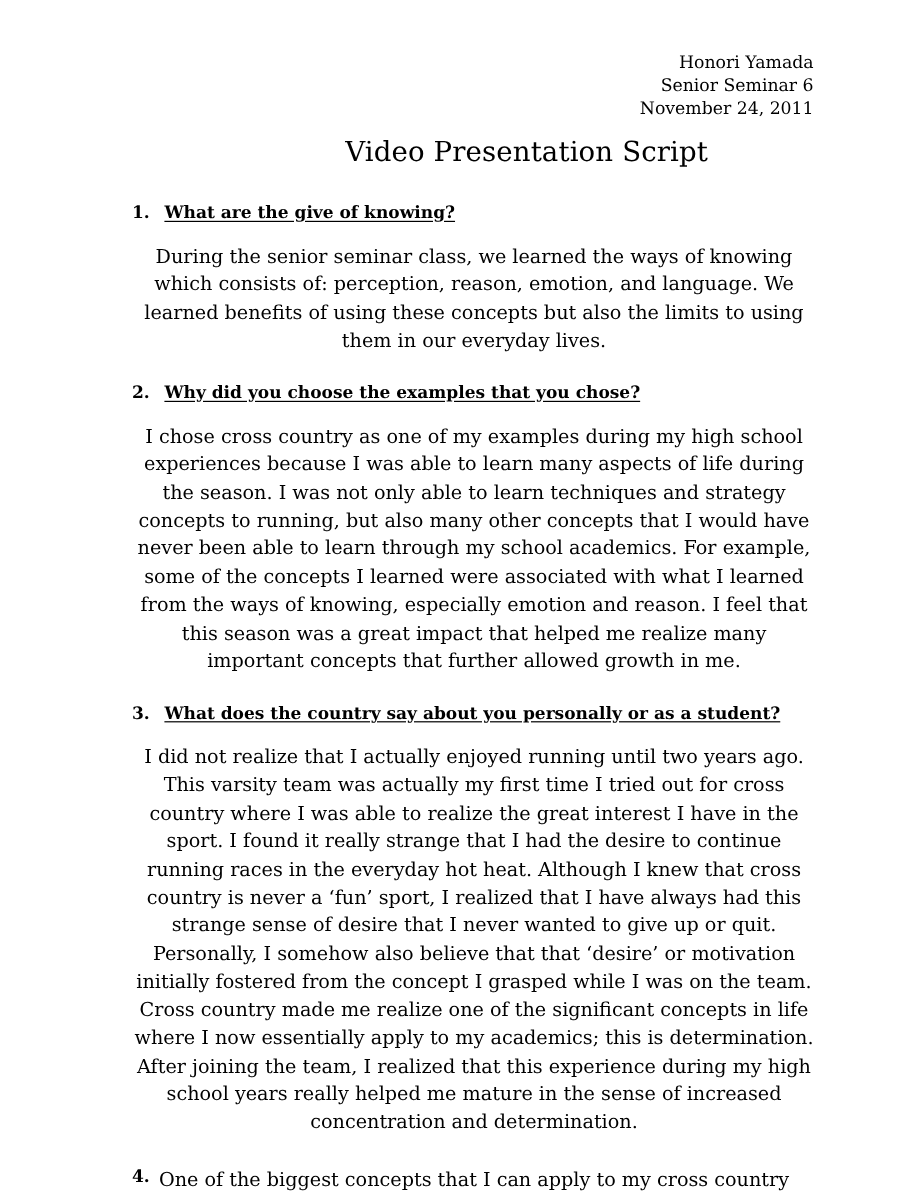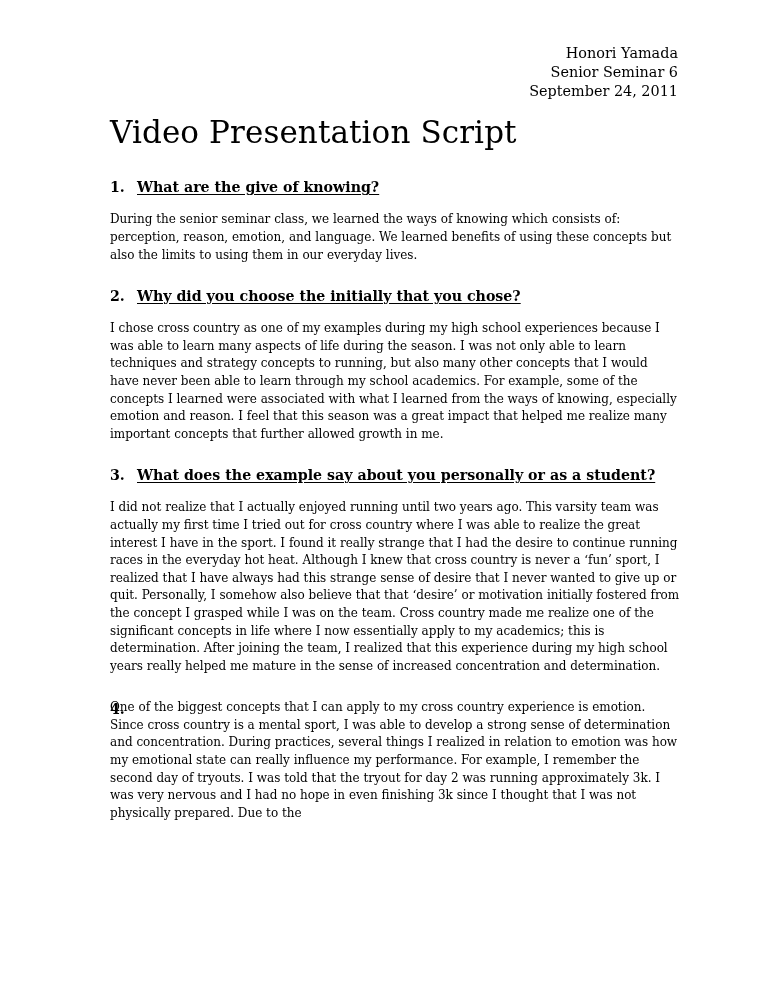--- a/index.html
+++ b/index.html
@@ -31,22 +31,22 @@
     line-height: 1.32;
     margin: 0 2px 0 0;
   }
   .doc-header .hline {
     display: block;
     white-space: nowrap;
   }
 
   
   .doc-title {
-    text-align: left;
-    font-size: 31px;
+    text-align: right;
+    font-size: 23px;
     font-weight: normal;
     line-height: 1.2;
     margin: 13px 0 0 0;
     padding-right: 90px;
     letter-spacing: 0.1px;
   }
 
   
   .qsection {
     margin-top: 21px;
@@ -65,67 +65,67 @@
     top: 0;
     font-weight: bold;
     text-decoration: none;
   }
   .qheading .qtext {
     text-decoration: underline;
     text-underline-offset: 2px;
   }
 
   .qbody {
-    font-size: 12px;
+    font-size: 16px;
     line-height: 1.465;
     margin: 14px 0 0 0;
     max-width: 572px;
-    text-align: left;
+    text-align: center;
     hyphens: none;
   }
 
   
   .qsection.s1 { margin-top: 26px; }
   .qsection.s2 { margin-top: 22px; }
   .qsection.s3 { margin-top: 22px; }
   .qsection.s4 { margin-top: 24px; }
 </style>
 </head>
 <body>
 
 <div class="page">
 
   <div class="doc-header">
     <span class="hline">Honori Yamada</span>
     <span class="hline">Senior Seminar 6</span>
-    <span class="hline">September 24, 2011</span>
+    <span class="hline">November 24, 2011</span>
   </div>
 
   <h1 class="doc-title">Video Presentation Script</h1>
 
   <div class="qsection s1">
     <div class="qheading">
       <span class="qnum">1.</span>
       <span class="qtext">What are the give of knowing?</span>
     </div>
     <p class="qbody">During the senior seminar class, we learned the ways of knowing which consists of: perception, reason, emotion, and language. We learned benefits of using these concepts but also the limits to using them in our everyday lives.</p>
   </div>
 
   <div class="qsection s2">
     <div class="qheading">
       <span class="qnum">2.</span>
-      <span class="qtext">Why did you choose the initially that you chose?</span>
+      <span class="qtext">Why did you choose the examples that you chose?</span>
     </div>
     <p class="qbody">I chose cross country as one of my examples during my high school experiences because I was able to learn many aspects of life during the season. I was not only able to learn techniques and strategy concepts to running, but also many other concepts that I would have never been able to learn through my school academics. For example, some of the concepts I learned were associated with what I learned from the ways of knowing, especially emotion and reason. I feel that this season was a great impact that helped me realize many important concepts that further allowed growth in me.</p>
   </div>
 
   <div class="qsection s3">
     <div class="qheading">
       <span class="qnum">3.</span>
-      <span class="qtext">What does the example say about you personally or as a student?</span>
+      <span class="qtext">What does the country say about you personally or as a student?</span>
     </div>
     <p class="qbody">I did not realize that I actually enjoyed running until two years ago. This varsity team was actually my first time I tried out for cross country where I was able to realize the great interest I have in the sport. I found it really strange that I had the desire to continue running races in the everyday hot heat. Although I knew that cross country is never a ‘fun’ sport, I realized that I have always had this strange sense of desire that I never wanted to give up or quit. Personally, I somehow also believe that that ‘desire’ or motivation initially fostered from the concept I grasped while I was on the team. Cross country made me realize one of the significant concepts in life where I now essentially apply to my academics; this is determination. After joining the team, I realized that this experience during my high school years really helped me mature in the sense of increased concentration and determination.</p>
   </div>
 
   <div class="qsection s4">
     <div class="qheading">
       <span class="qnum">4.</span>
     </div>
     <p class="qbody">One of the biggest concepts that I can apply to my cross country experience is emotion. Since cross country is a mental sport, I was able to develop a strong sense of determination and concentration. During practices, several things I realized in relation to emotion was how my emotional state can really influence my performance. For example, I remember the second day of tryouts. I was told that the tryout for day 2 was running approximately 3k. I was very nervous and I had no hope in even finishing 3k since I thought that I was not physically prepared. Due to the</p>
   </div>

